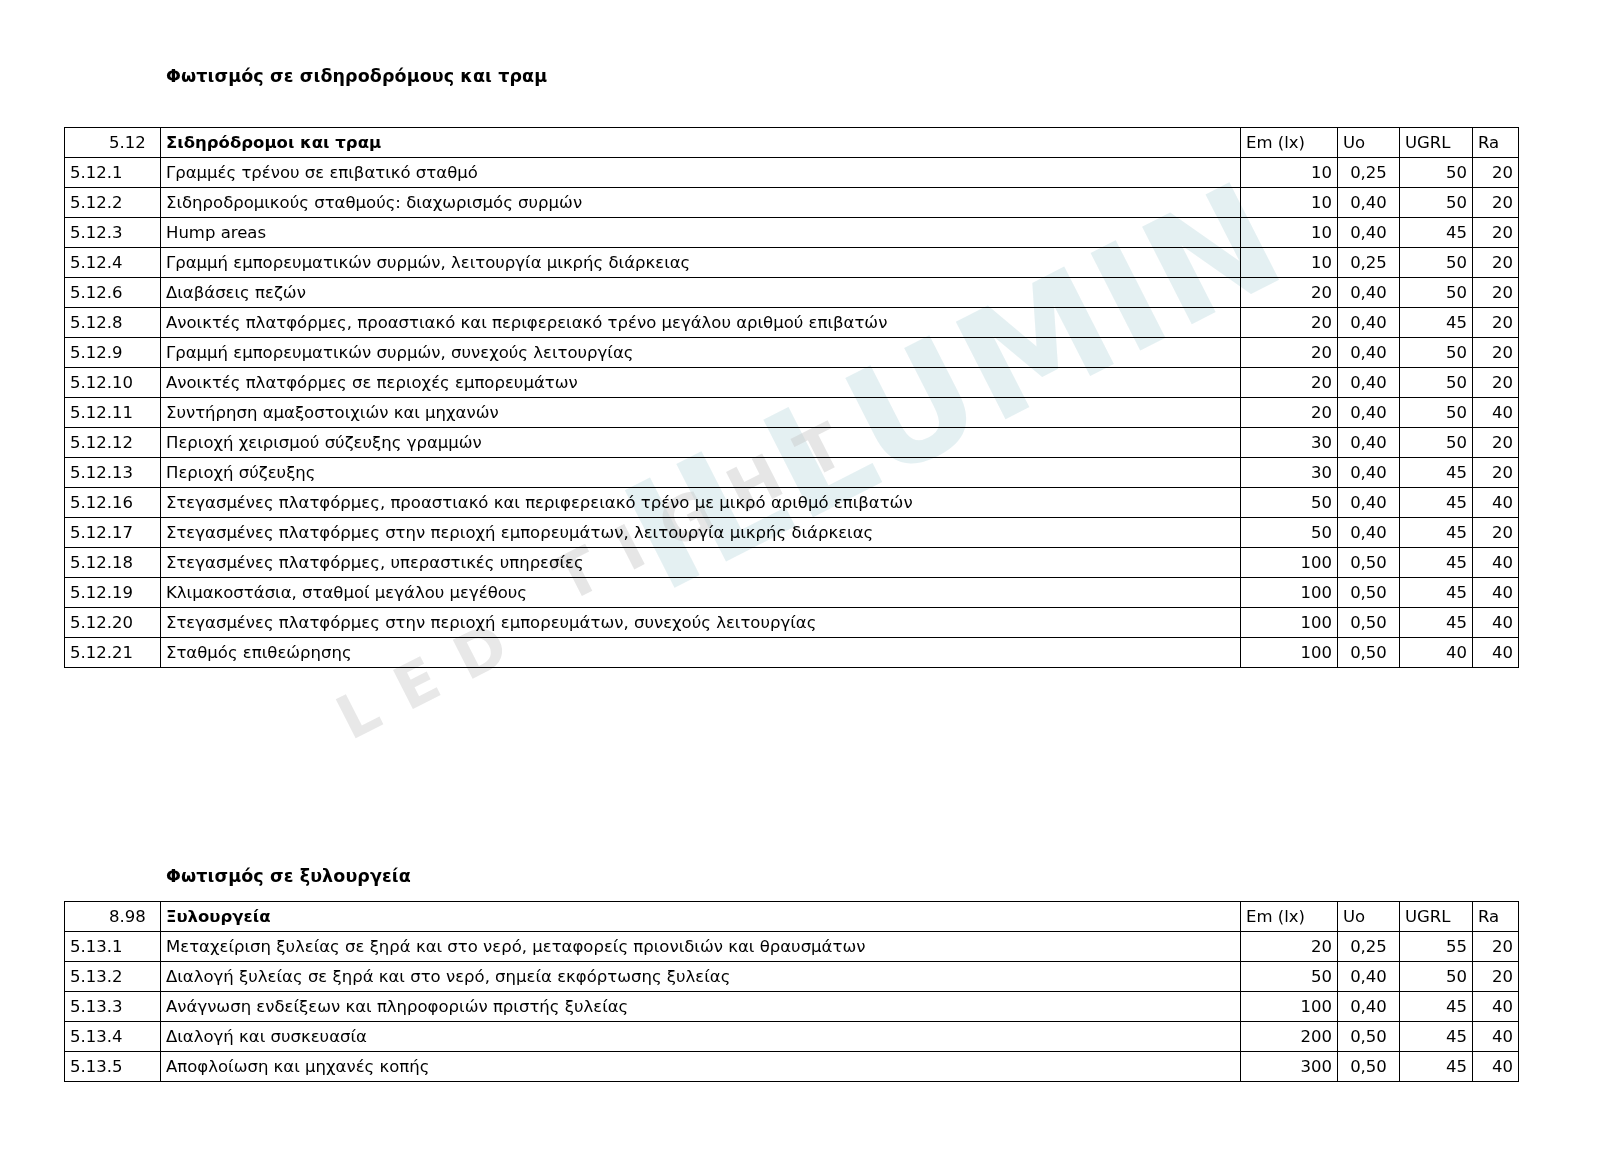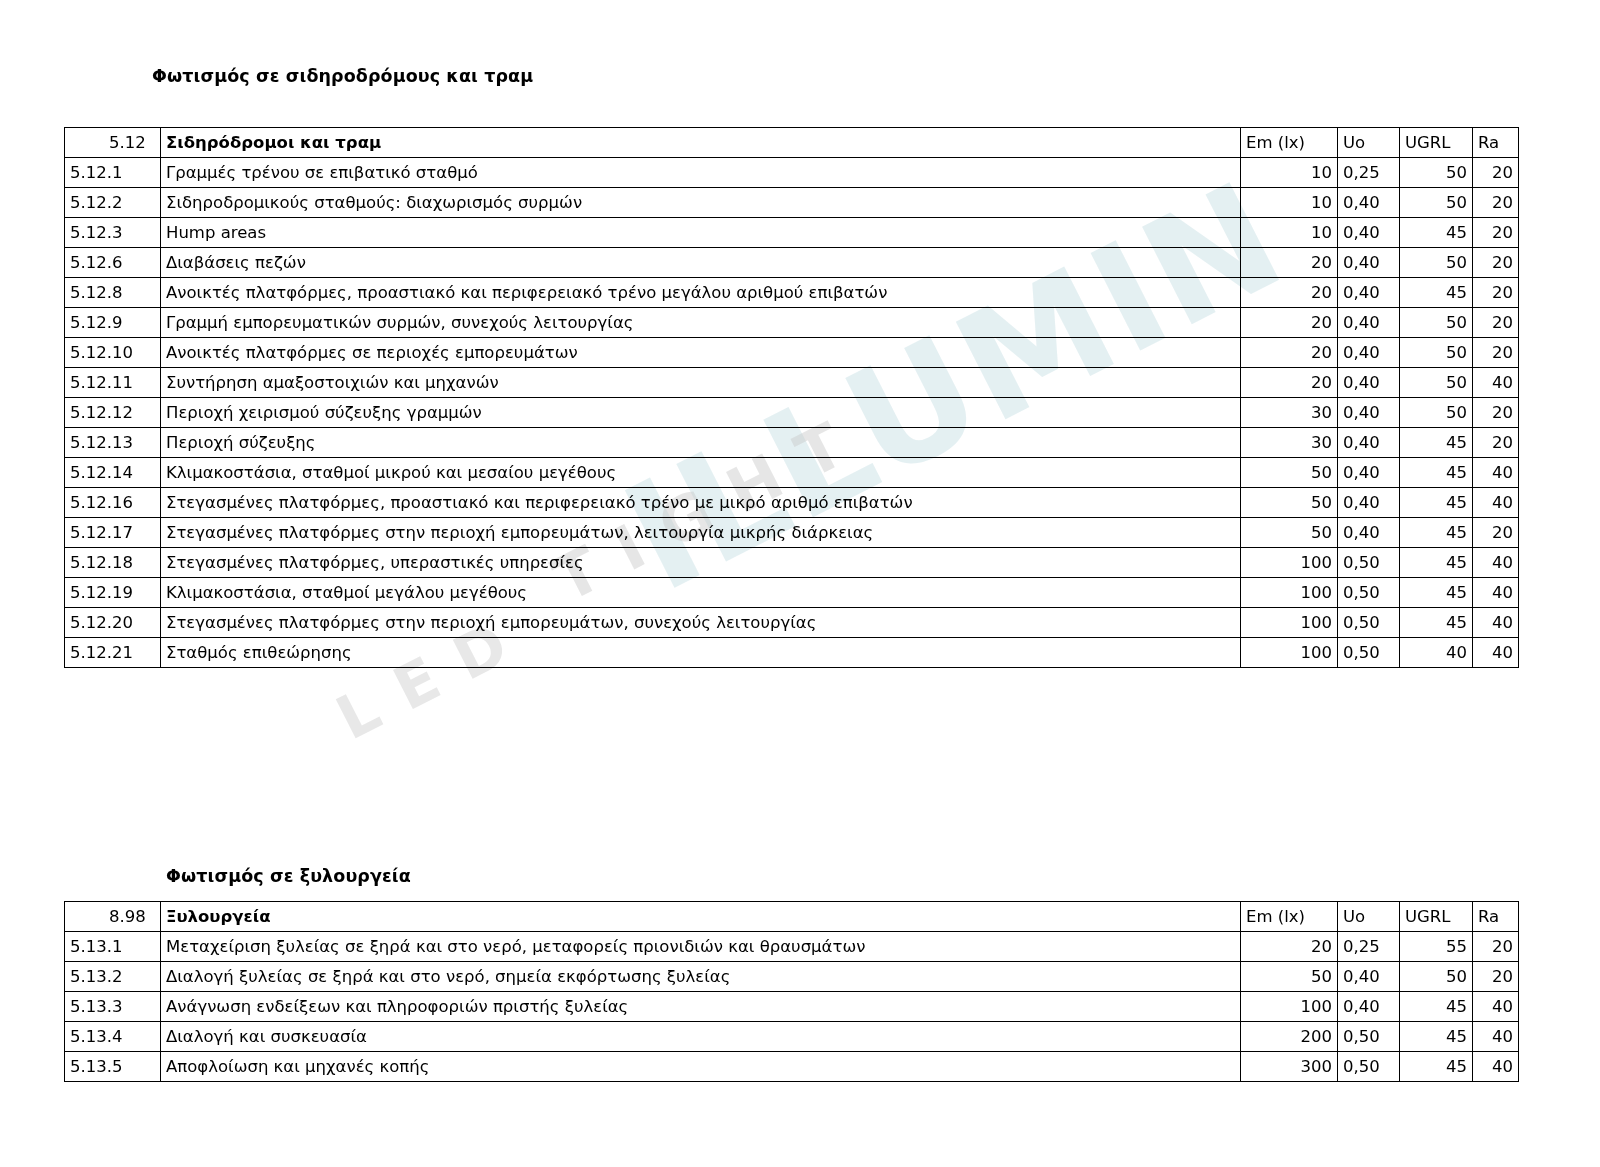--- a/index.html
+++ b/index.html
@@ -62,21 +62,21 @@
   }
 
   
   .section-heading {
     position: absolute;
     font-size: 17.5px;
     font-weight: bold;
     letter-spacing: .1px;
     z-index: 2;
   }
-  #heading-rail  { left: 152px; top: 66px; }
+  #heading-rail  { left: 166px; top: 66px; }
   #heading-wood  { left: 166px; top: 866px; }
 
   
   table.spec {
     position: absolute;
     border-collapse: collapse;
     table-layout: fixed;
     background: transparent;
     z-index: 2;
     font-size: 16.5px;
@@ -102,21 +102,21 @@
   col.c-code { width: 96px; }
   col.c-desc { width: 1080px; }
   col.c-em   { width: 97px; }
   col.c-uo   { width: 62px; }
   col.c-ugrl { width: 73px; }
   col.c-ra   { width: 46px; }
 
   td.code { text-align: left; }
   td.desc { text-align: left; }
   td.num  { text-align: right; padding-right: 6px; }
-  td.uo   { text-align: left;  padding-left: 7px; }
+  td.uo   { text-align: center;  padding-left: 7px; }
 
   tr.header-row td, tr.header-row th { font-weight: normal; }
   tr.header-row td.hd-code,
   tr.header-row td.hd-desc { font-weight: bold; }
   tr.header-row td.hd-code { font-weight: normal; padding-left: 44px; }
 </style>
 </head>
 <body>
 
 <div class="page">
@@ -165,20 +165,28 @@
         </tr>
         <tr>
           <td class="code">5.12.3</td>
           <td class="desc">Hump areas</td>
           <td class="num">10</td>
           <td class="uo">0,40</td>
           <td class="num">45</td>
           <td class="num">20</td>
         </tr>
         <tr>
+          <td class="code">5.12.4</td>
+          <td class="desc">Γραμμή εμπορευματικών συρμών, λειτουργία μικρής διάρκειας</td>
+          <td class="num">10</td>
+          <td class="uo">0,25</td>
+          <td class="num">50</td>
+          <td class="num">20</td>
+        </tr>
+        <tr>
           <td class="code">5.12.6</td>
           <td class="desc">Διαβάσεις πεζών</td>
           <td class="num">20</td>
           <td class="uo">0,40</td>
           <td class="num">50</td>
           <td class="num">20</td>
         </tr>
         <tr>
           <td class="code">5.12.8</td>
           <td class="desc">Ανοικτές πλατφόρμες, προαστιακό και περιφερειακό τρένο μεγάλου αριθμού επιβατών</td>
@@ -219,28 +227,20 @@
           <td class="num">50</td>
           <td class="num">20</td>
         </tr>
         <tr>
           <td class="code">5.12.13</td>
           <td class="desc">Περιοχή σύζευξης</td>
           <td class="num">30</td>
           <td class="uo">0,40</td>
           <td class="num">45</td>
           <td class="num">20</td>
-        </tr>
-        <tr>
-          <td class="code">5.12.14</td>
-          <td class="desc">Κλιμακοστάσια, σταθμοί μικρού και μεσαίου μεγέθους</td>
-          <td class="num">50</td>
-          <td class="uo">0,40</td>
-          <td class="num">45</td>
-          <td class="num">40</td>
         </tr>
         <tr>
           <td class="code">5.12.16</td>
           <td class="desc">Στεγασμένες πλατφόρμες, προαστιακό και περιφερειακό τρένο με μικρό αριθμό επιβατών</td>
           <td class="num">50</td>
           <td class="uo">0,40</td>
           <td class="num">45</td>
           <td class="num">40</td>
         </tr>
         <tr>

